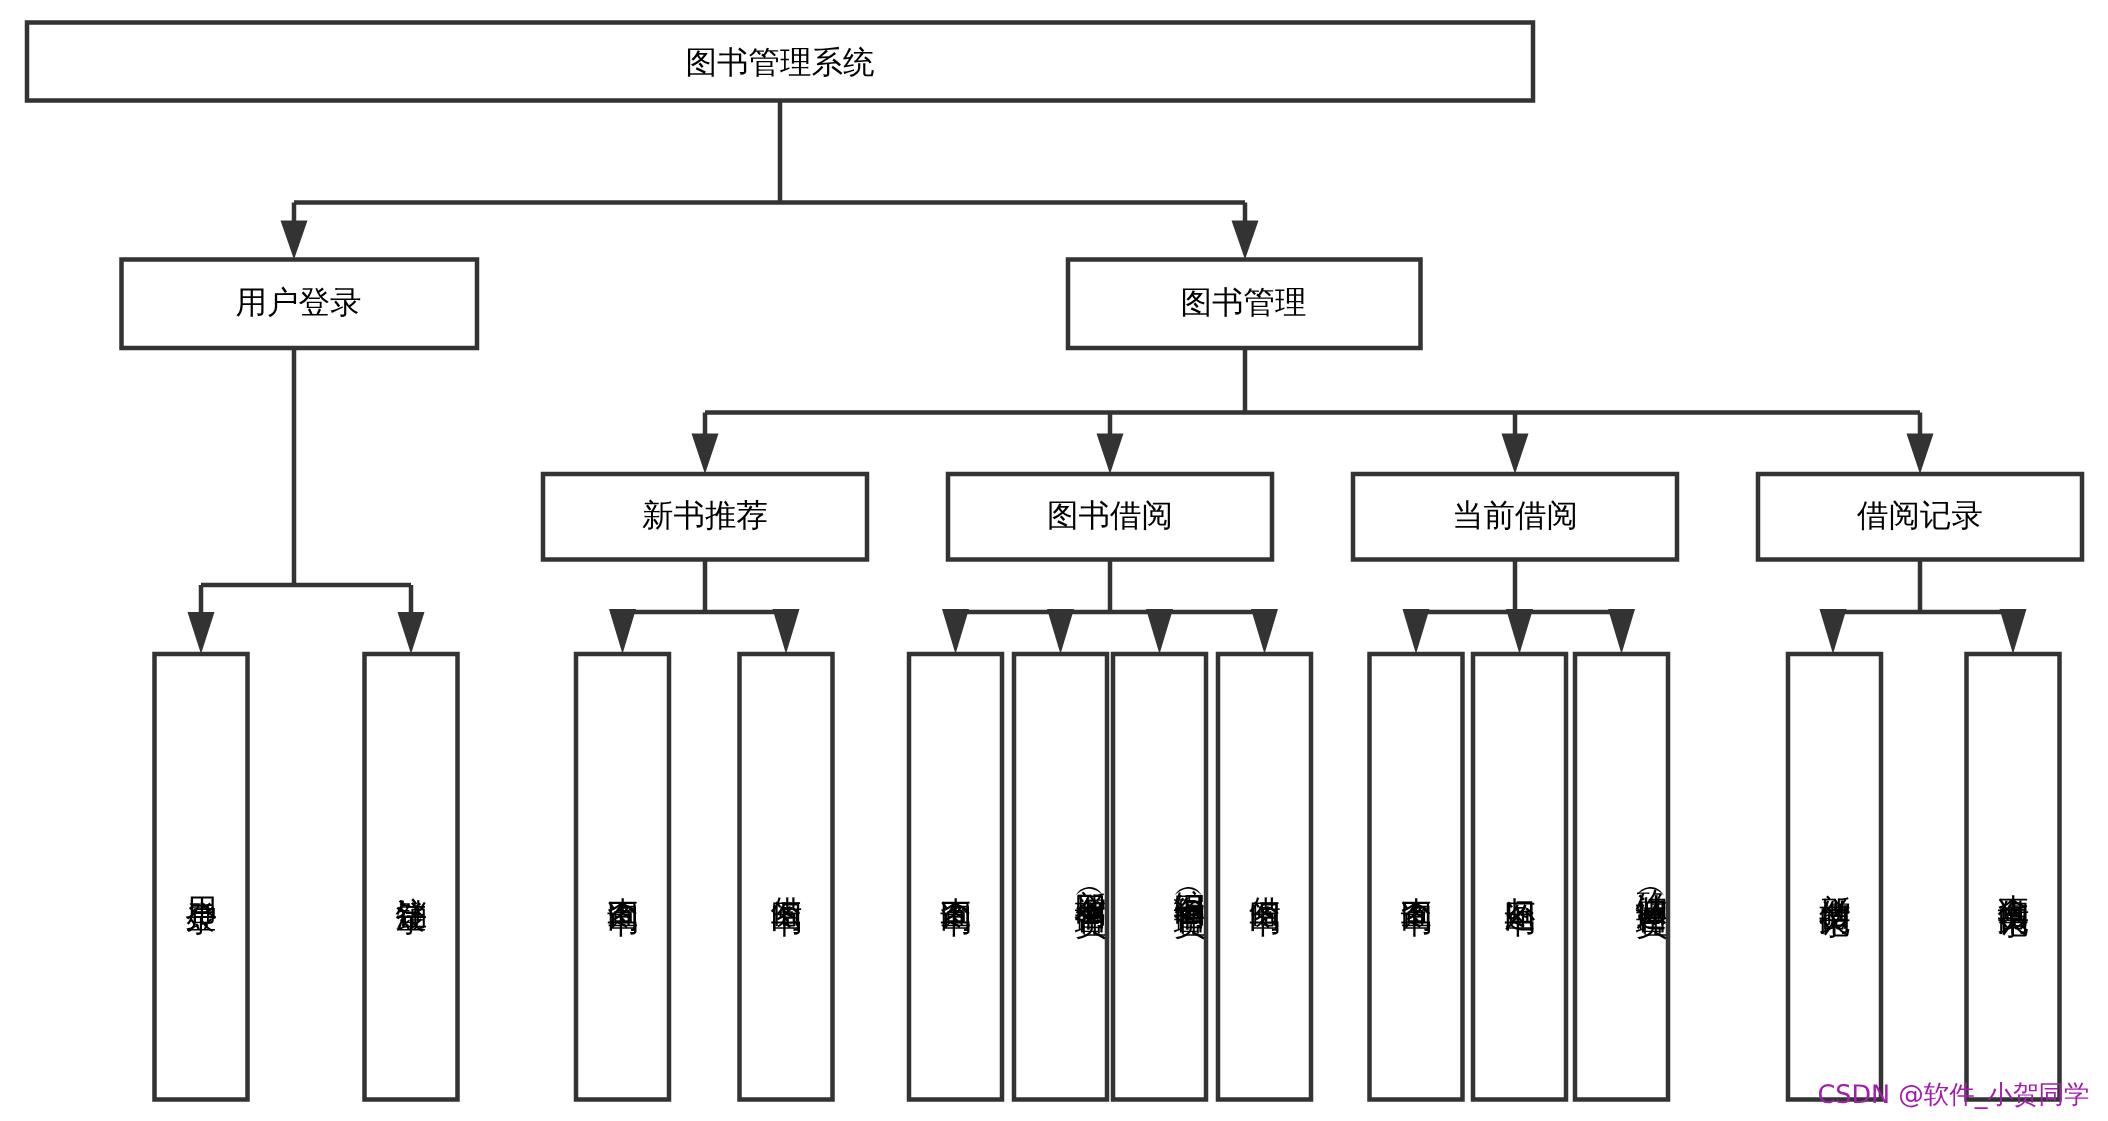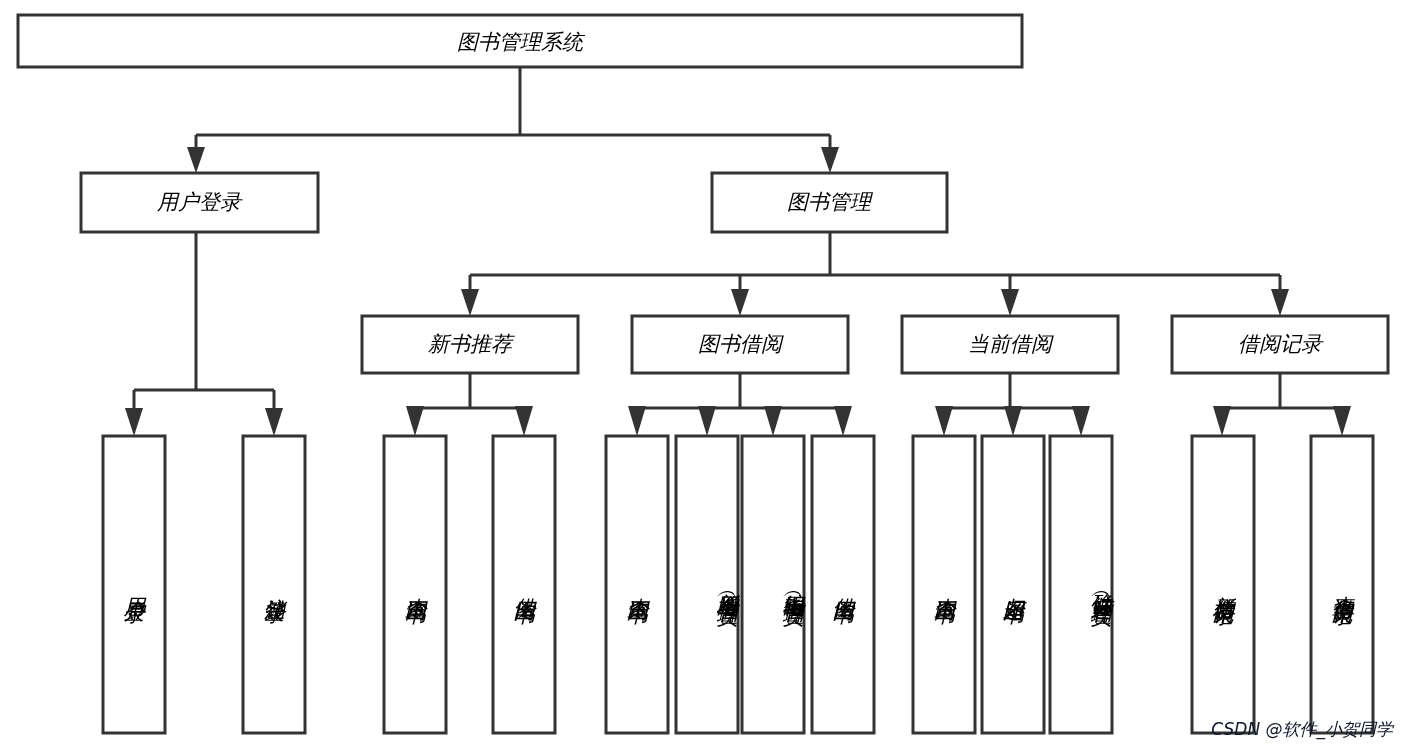--- a/index.html
+++ b/index.html
@@ -10,21 +10,20 @@
   }
   body {
     font-family: "DejaVu Sans", "Liberation Sans", sans-serif;
   }
   #diagram-root {
     position: relative;
     width: 1405px;
     height: 747px;
     background: #ffffff;
     overflow: hidden;
-    font-style: italic;
   }
   svg.flow {
     position: absolute;
     left: 0;
     top: 0;
     width: 1405px;
     height: 747px;
   }
   .node-rect {
     fill: #ffffff;
@@ -63,21 +62,21 @@
     white-space: nowrap;
     pointer-events: none;
     user-select: none;
   }
   .watermark {
     position: absolute;
     right: 12px;
     bottom: 6px;
     font-family: "DejaVu Sans", "Liberation Sans", sans-serif;
     font-size: 17px;
-    color: #0f172a;
+    color: #a21caf;
     white-space: nowrap;
     user-select: none;
   }
 </style>
 </head>
 <body>
 
 <div id="diagram-root">
 
   <svg class="flow" viewBox="0 0 1405 747">

